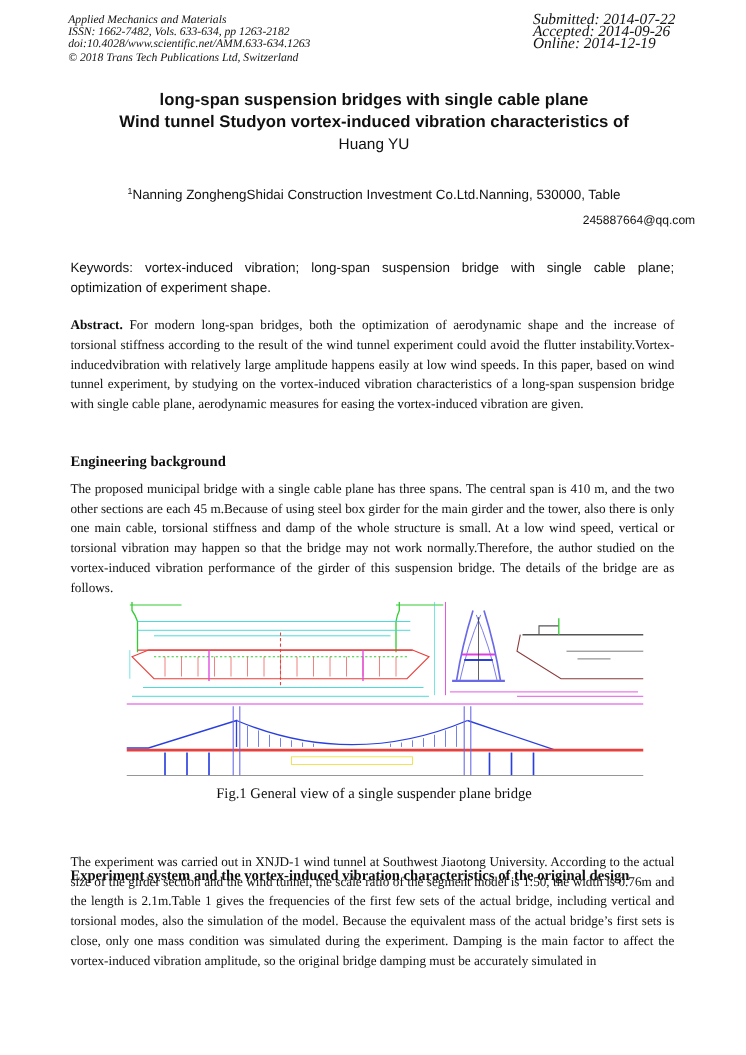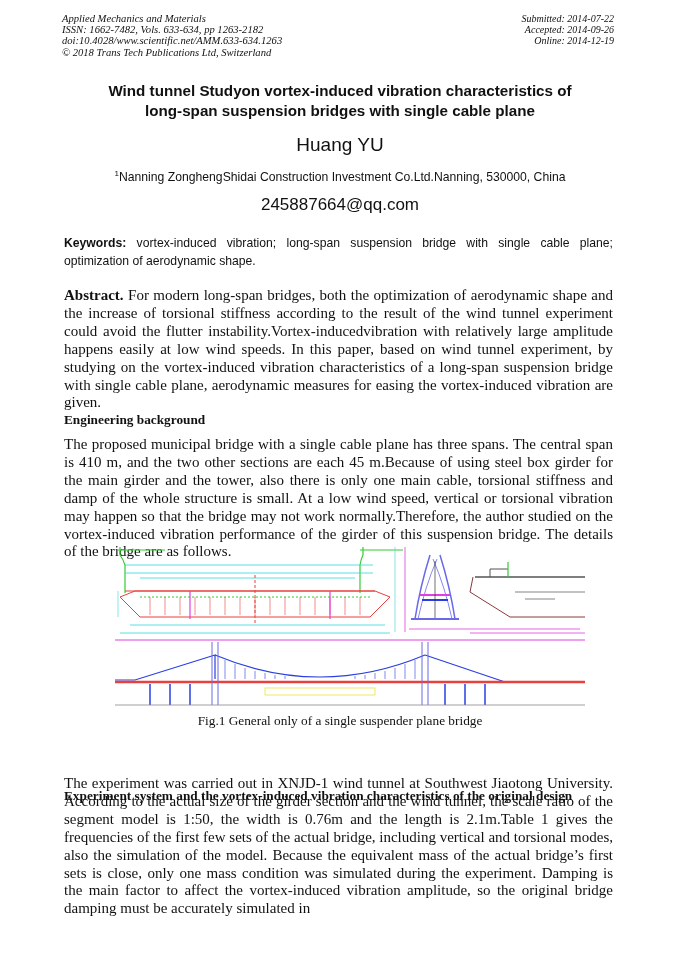--- a/index.html
+++ b/index.html
@@ -1,28 +1,28 @@
 <!DOCTYPE html>
 <html><head>
 <meta charset="utf-8">
 <style>
   html, body { margin: 0; padding: 0; background: #ffffff; }
   body { width: 678px; height: 959px; position: relative; overflow: hidden; color: #111; }
   .serif { font-family: "Liberation Serif", "DejaVu Serif", serif; }
   .sans { font-family: "Liberation Sans", "DejaVu Sans", sans-serif; }
   .hdr-left { position: absolute; left: 62px; top: 13px; font-size: 10.6px; line-height: 11.2px; font-style: italic; }
-  .hdr-right { position: absolute; right: 64px; top: 13px; font-size: 10px; line-height: 11.2px; font-style: italic; text-align: right; }
+  .hdr-right { position: absolute; right: 64px; top: 13px; font-size: 14px; line-height: 11.2px; font-style: italic; }
   .title { position: absolute; left: 60px; width: 560px; top: 81px; text-align: center; font-weight: bold; font-size: 15.2px; line-height: 20px; }
-  .author { position: absolute; left: 60px; width: 560px; top: 134px; text-align: center; font-size: 19px; }
+  .author { position: absolute; left: 60px; width: 560px; top: 122px; text-align: center; font-size: 14px; }
   .affil { position: absolute; left: 60px; width: 560px; top: 169px; text-align: center; font-size: 12.2px; }
   .affil sup { font-size: 8px; vertical-align: 5px; }
-  .email { position: absolute; left: 60px; width: 560px; top: 195px; text-align: center; font-size: 17px; }
+  .email { position: absolute; left: 72px; width: 560px; top: 195px; text-align: right; font-size: 11px; }
   .kw { position: absolute; left: 64px; width: 549px; top: 234px; font-size: 12.2px; line-height: 18px; text-align: justify; }
-  .kw b { font-weight: bold; }
-  .para { position: absolute; left: 64px; width: 549px; font-size: 15px; line-height: 17.9px; text-align: justify; }
+  .kw b { font-weight: normal; }
+  .para { position: absolute; left: 64px; width: 549px; font-size: 12px; line-height: 17.9px; text-align: justify; }
   .para b { font-weight: bold; }
   .section { position: absolute; left: 64px; font-size: 13.3px; font-weight: bold; }
   .caption { position: absolute; left: 60px; width: 560px; top: 713px; text-align: center; font-size: 13.3px; }
   .figure { position: absolute; left: 115px; top: 547px; width: 470px; height: 160px; }
 </style>
 </head>
 <body>
 
 <div class="hdr-left serif">
   <div>Applied Mechanics and Materials</div>
@@ -31,34 +31,34 @@
   <div>© 2018 Trans Tech Publications Ltd, Switzerland</div>
 </div>
 
 <div class="hdr-right serif">
   <div>Submitted: 2014-07-22</div>
   <div>Accepted: 2014-09-26</div>
   <div>Online: 2014-12-19</div>
 </div>
 
 <div class="title sans">
+  <div>long-span suspension bridges with single cable plane</div>
   <div>Wind tunnel Studyon vortex-induced vibration characteristics of</div>
-  <div>long-span suspension bridges with single cable plane</div>
 </div>
 
 <div class="author sans">Huang YU</div>
 
 <div class="affil sans">
-  <sup>1</sup><span>Nanning ZonghengShidai Construction Investment Co.Ltd.Nanning, 530000, China</span>
+  <sup>1</sup><span>Nanning ZonghengShidai Construction Investment Co.Ltd.Nanning, 530000, Table</span>
 </div>
 
 <div class="email sans">245887664@qq.com</div>
 
 <div class="kw sans">
-  <b>Keywords:</b><span> vortex-induced vibration; long-span suspension bridge with single cable plane; optimization of aerodynamic shape.</span>
+  <b>Keywords:</b><span> vortex-induced vibration; long-span suspension bridge with single cable plane; optimization of experiment shape.</span>
 </div>
 
 <div class="para serif" style="top:287px;">
   <b>Abstract.</b><span> For modern long-span bridges, both the optimization of aerodynamic shape and the increase of torsional stiffness according to the result of the wind tunnel experiment could avoid the flutter instability.Vortex-inducedvibration with relatively large amplitude happens easily at low wind speeds. In this paper, based on wind tunnel experiment, by studying on the vortex-induced vibration characteristics of a long-span suspension bridge with single cable plane, aerodynamic measures for easing the vortex-induced vibration are given.</span>
 </div>
 
 <div class="section serif" style="top:412px;">Engineering background</div>
 <div class="para serif" style="top:436px;">The proposed municipal bridge with a single cable plane has three spans. The central span is 410 m, and the two other sections are each 45 m.Because of using steel box girder for the main girder and the tower, also there is only one main cable, torsional stiffness and damp of the whole structure is small. At a low wind speed, vertical or torsional vibration may happen so that the bridge may not work normally.Therefore, the author studied on the vortex-induced vibration performance of the girder of this suspension bridge. The details of the bridge are as follows.</div>
 
 <div class="figure">
@@ -144,16 +144,16 @@
           <line x1="330" y1="137" x2="330" y2="158"></line>
         <line x1="350" y1="137" x2="350" y2="158"></line>
           <line x1="370" y1="137" x2="370" y2="158"></line>
       </g>
       <rect x="150" y="141" width="110" height="7" stroke="#f0e040" stroke-width="0.8"></rect>
       <path d="M0 158 L470 158" stroke="#888" stroke-width="0.8"></path>
     </g>
   </svg>
 </div>
 
-<div class="caption serif">Fig.1 General only of a single suspender plane bridge</div>
+<div class="caption serif">Fig.1 General view of a single suspender plane bridge</div>
 
 <div class="section serif" style="top:788px;">Experiment system and the vortex-induced vibration characteristics of the original design</div>
 <div class="para serif" style="top:775px;">The experiment was carried out in XNJD-1 wind tunnel at Southwest Jiaotong University. According to the actual size of the girder section and the wind tunnel, the scale ratio of the segment model is 1:50, the width is 0.76m and the length is 2.1m.Table 1 gives the frequencies of the first few sets of the actual bridge, including vertical and torsional modes, also the simulation of the model. Because the equivalent mass of the actual bridge’s first sets is close, only one mass condition was simulated during the experiment. Damping is the main factor to affect the vortex-induced vibration amplitude, so the original bridge damping must be accurately simulated in</div>
 
 </body></html>

